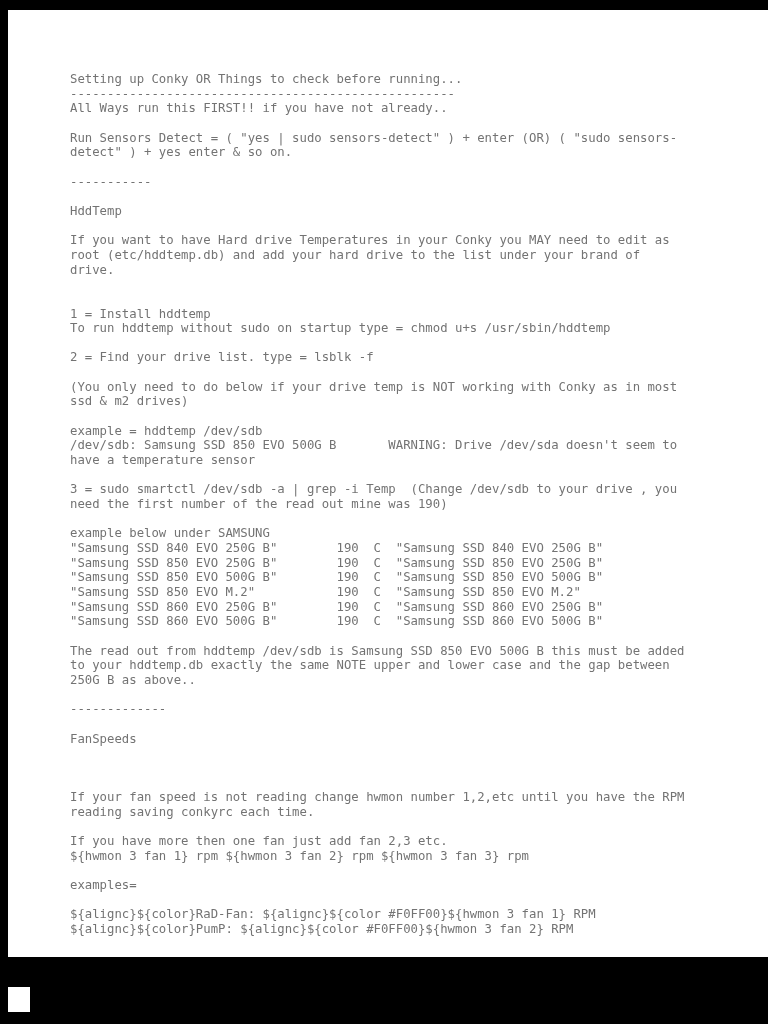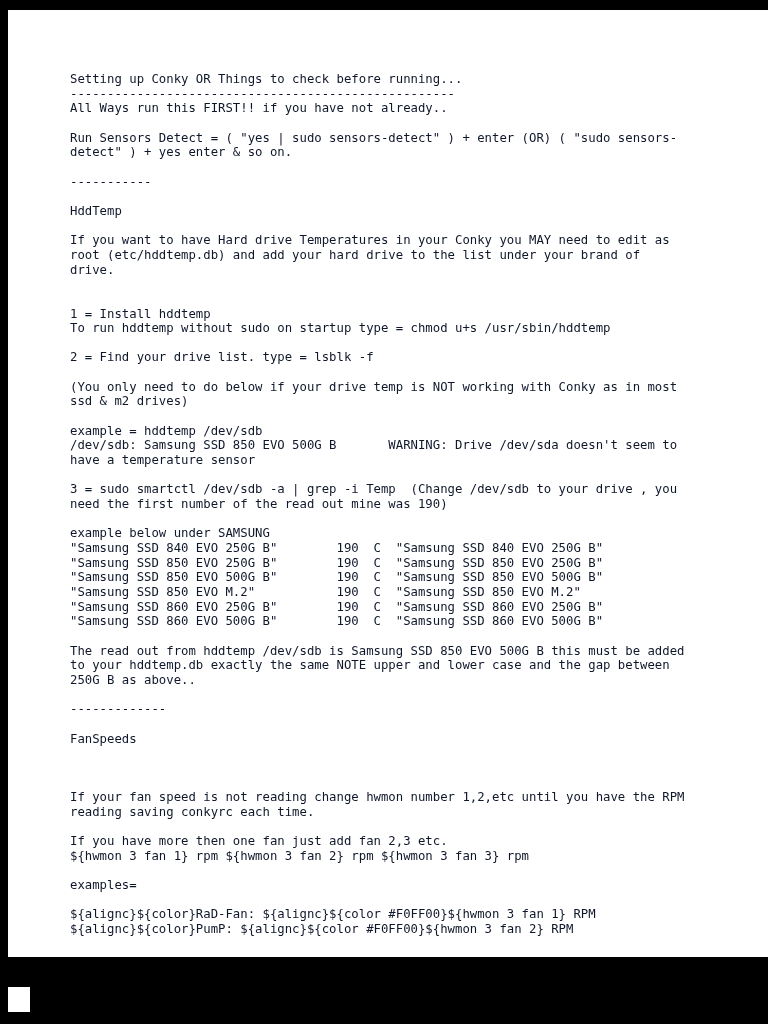--- a/index.html
+++ b/index.html
@@ -28,21 +28,21 @@
     background: #ffffff;
   }
   .doc {
     position: absolute;
     left: 62px;
     top: 62px;
     margin: 0;
     font-family: "DejaVu Sans Mono", monospace;
     font-size: 12.3px;
     line-height: 14.66px;
-    color: #0f172a;
+    color: #737373;
     white-space: pre;
   }
   .next-paper {
     position: absolute;
     left: 8px;
     top: 987px;
     width: 22px;
     height: 25px;
     background: #ffffff;
   }

